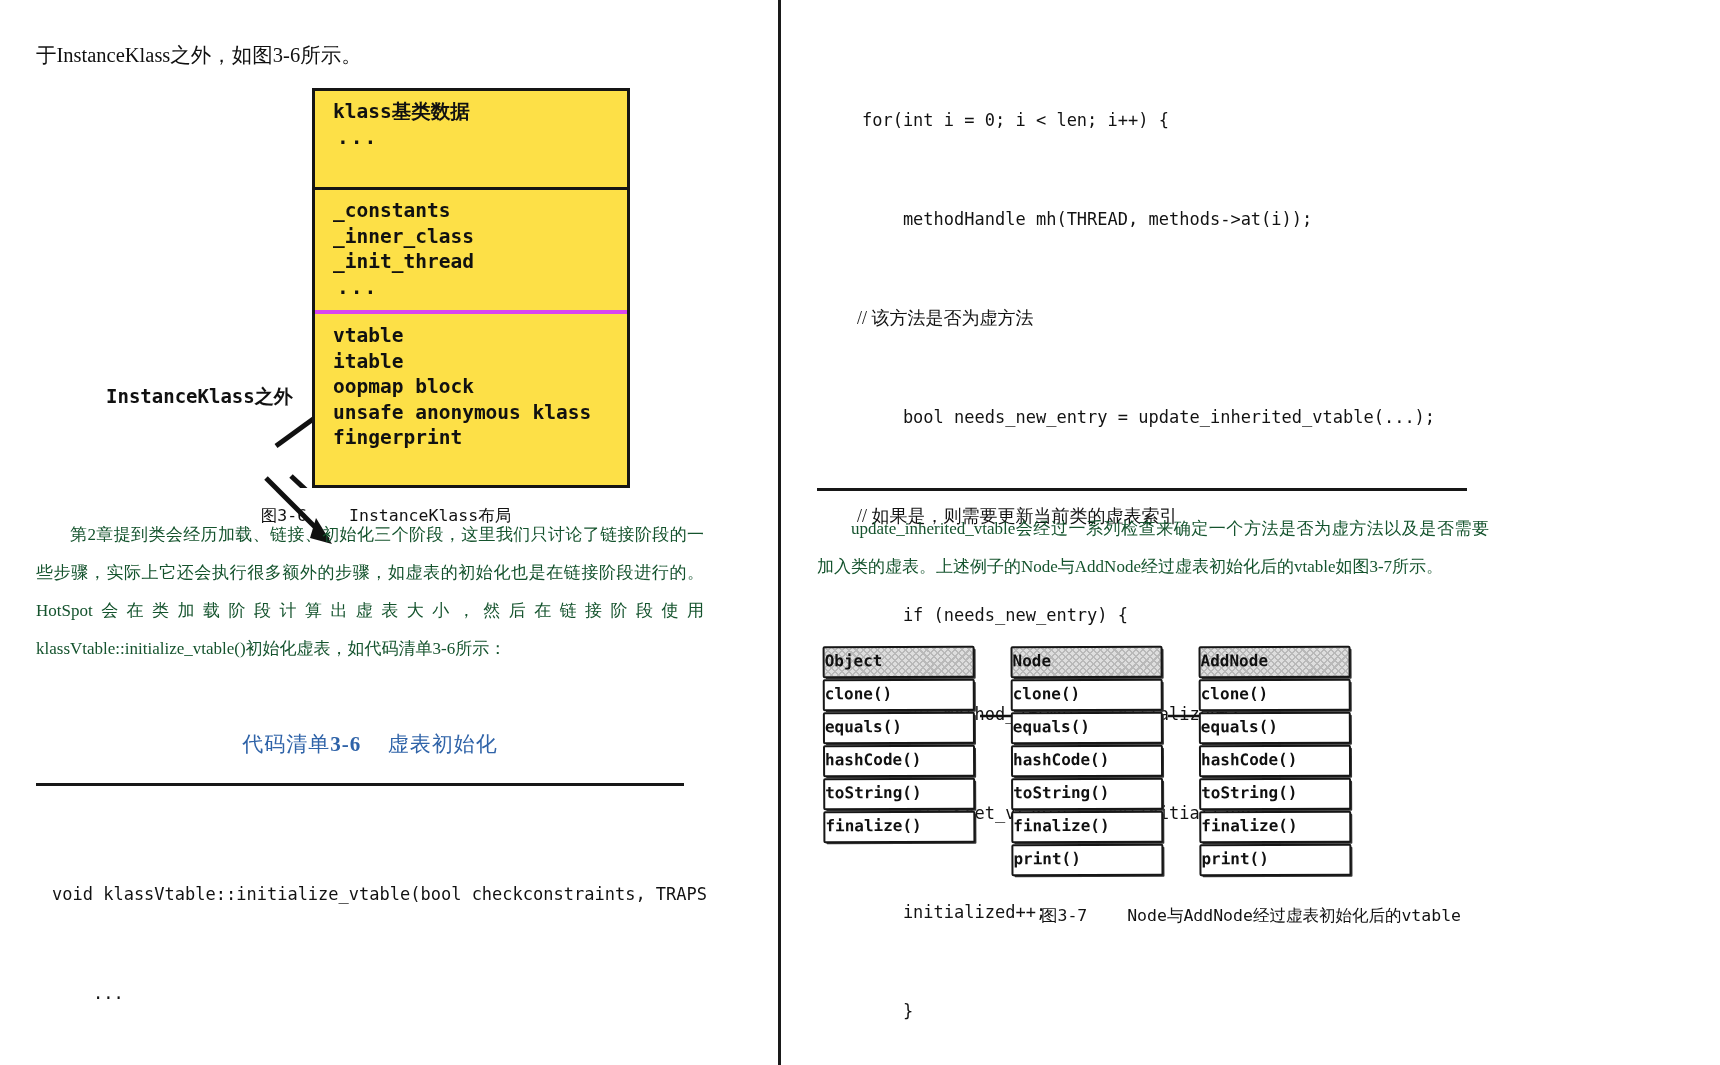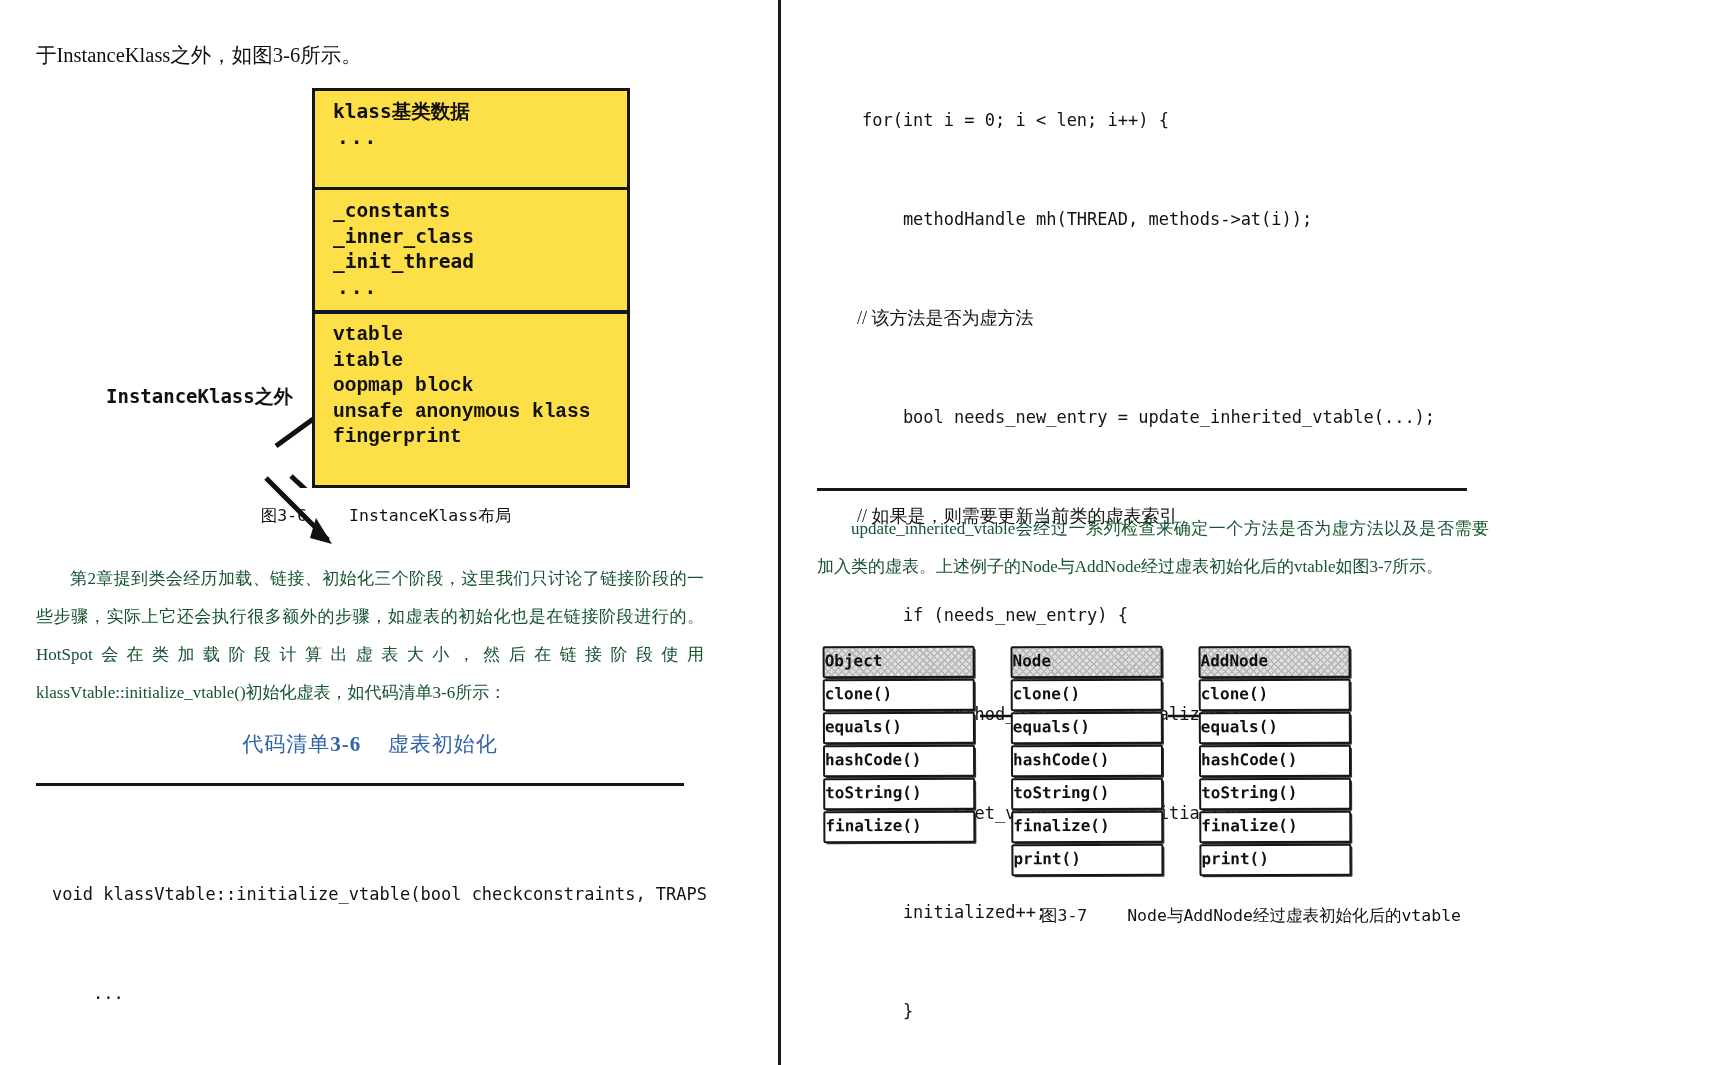--- a/index.html
+++ b/index.html
@@ -42,40 +42,40 @@
     font-family:"DejaVu Sans Mono", monospace;
     font-weight:bold;
     font-size:19.5px;
     line-height:25.5px;
     color:#111;
     padding:8px 0 6px 18px;
     box-sizing:border-box;
   }
   .klass-sec.sec1{height:96px;}
   .klass-sec.sec2{height:123px;border-top:3.5px solid #151515;}
-  .klass-sec.sec3{height:auto;border-top:4px solid #0f172a;padding-top:9px;font-family:Liberation Mono, monospace;}
+  .klass-sec.sec3{height:auto;border-top:4px solid #d946ef;padding-top:9px;}
   .klass-sec .dots{padding-left:4px;letter-spacing:2px;}
 
   .outside-label{
     position:absolute;left:70px;top:296px;
     font-family:"DejaVu Sans Mono", monospace;
     font-weight:bold;font-size:19px;color:#111;
     white-space:nowrap;
   }
   .arrow-svg{position:absolute;left:210px;top:280px;width:120px;height:120px;}
 
   .fig-caption{
     font-family:"DejaVu Sans Mono", monospace;
     font-size:16.5px;color:#121212;text-align:center;
     letter-spacing:0px;
   }
 
   .cap36{position:absolute;left:36px;top:505px;width:700px;}
 
-  .para1{position:absolute;left:36px;top:560px;width:668px;}
+  .para1{position:absolute;left:36px;top:516px;width:668px;}
 
   .listing-title{
     position:absolute;left:36px;top:730px;width:668px;
     text-align:center;color:#2f63a8;
     font-family:"Liberation Serif",serif;font-size:21px;
     letter-spacing:1px;
   }
   .listing-title b{font-weight:bold;}
   .hr-thick{
     position:absolute;left:36px;top:783px;width:648px;height:0;

